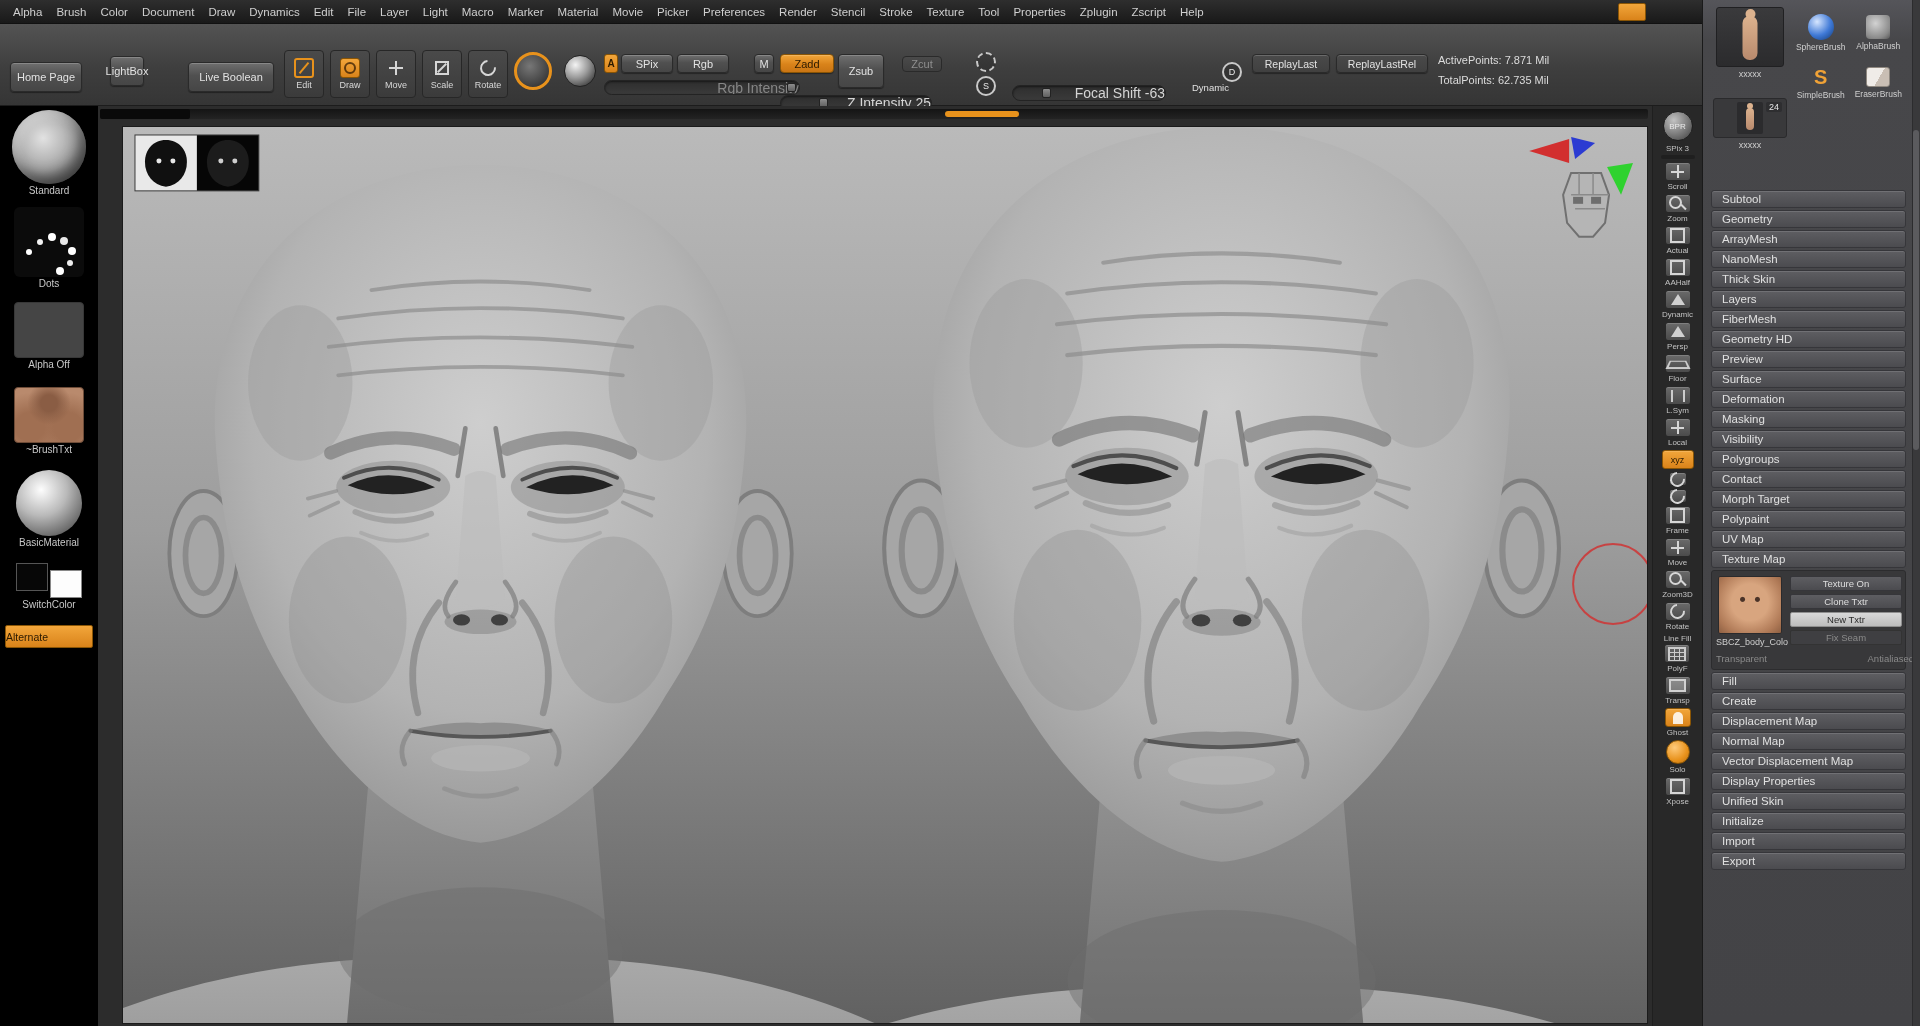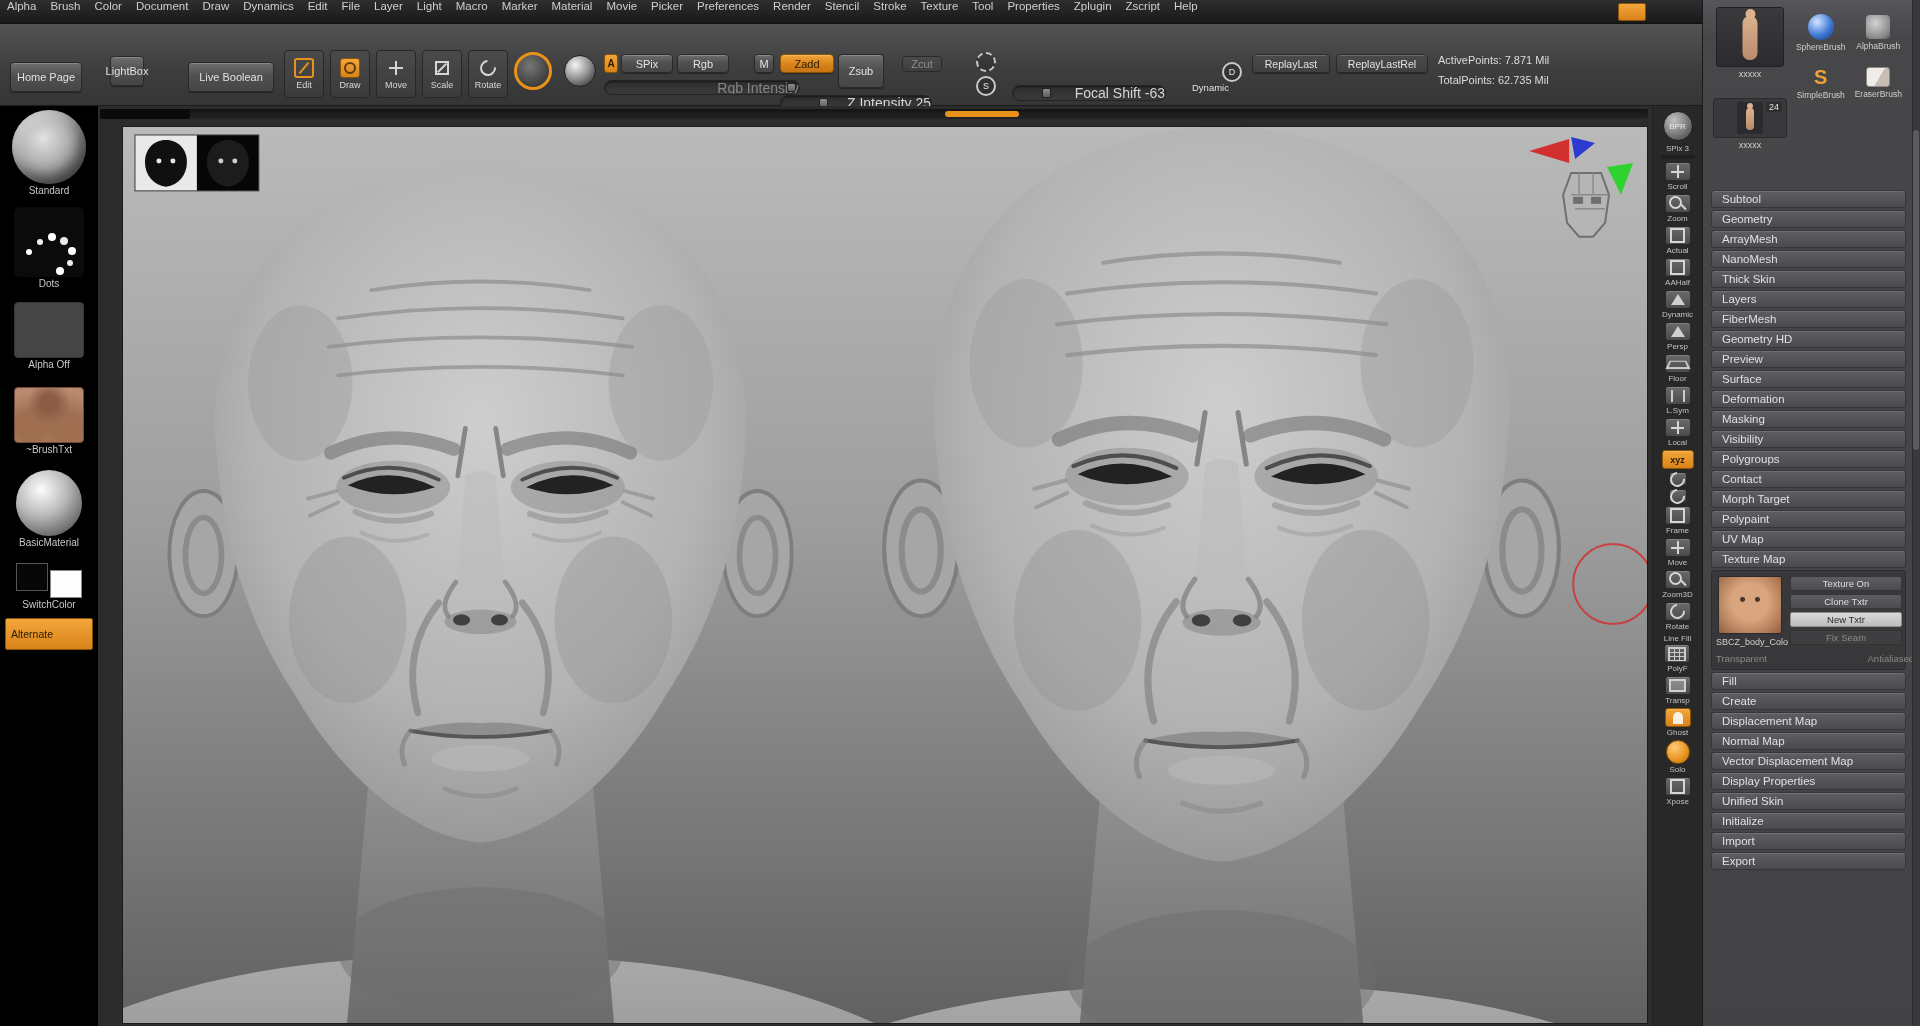--- a/index.html
+++ b/index.html
@@ -1,22 +1,22 @@
 <!DOCTYPE html>
 <html><head>
 <meta charset="utf-8">
 <style>
   *{box-sizing:border-box;margin:0;padding:0}
   html,body{width:1920px;height:1026px;overflow:hidden;background:#2c2c2c;
     font-family:"Liberation Sans",sans-serif;-webkit-font-smoothing:antialiased;user-select:none}
 
   
   .menubar{position:absolute;left:0;top:0;width:1702px;height:24px;
-    background:linear-gradient(#2e2e2e,#191919);display:flex;align-items:flex-start;
-    border-bottom:1px solid #111}
+    background:linear-gradient(#2e2e2e,#191919);display:flex;align-items:center;
+    padding-left:6px;border-bottom:1px solid #111}
   .menu-item{padding:0 7px;font-size:11.5px;color:#cfcfcf;white-space:nowrap}
   .menubar-accent{position:absolute;left:1618px;top:3px;width:28px;height:18px;
     background:linear-gradient(#f2a63b,#d9831a);border-radius:2px;border:1px solid #8a5505}
 
   
   .toolbar{position:absolute;left:0;top:24px;width:1702px;height:82px;
     background:linear-gradient(#535353,#3e3e3e 55%,#353535);border-bottom:1px solid #1c1c1c}
   .toolbar>*{position:absolute}
   .zbtn{background:linear-gradient(#6f6f6f,#505050 45%,#464646);border:1px solid #2a2a2a;
     border-radius:4px;color:#e2e2e2;font-size:11px;display:flex;align-items:center;justify-content:center;
@@ -76,22 +76,22 @@
     background:radial-gradient(circle at 38% 30%,#fdfdfd,#b9b9b9 42%,#474747 92%)}
   .thumb-gradient{width:84px;height:86px;margin-top:12px;position:relative}
   .sv-square{position:absolute;left:0;top:0;width:84px;height:72px;
     background:linear-gradient(to top,#000,rgba(0,0,0,0)),linear-gradient(to right,#fff,#ff2400)}
   .hue-bar{position:absolute;left:0;bottom:0;width:84px;height:12px;
     background:linear-gradient(to right,#f00,#ff0,#0f0,#0ff,#00f,#f0f,#f00)}
   .cur-swatch{position:absolute;left:-1px;top:-1px;width:10px;height:10px;background:#e02020;border:1px solid #600}
   .thumb-switch{display:flex;margin-top:14px;align-items:flex-start}
   .sw-black{width:32px;height:28px;background:#070707;border:1px solid #555}
   .sw-white{width:32px;height:28px;background:#fdfdfd;border:1px solid #888;margin-top:7px;margin-left:2px}
-  .alt-btn{margin-top:7px;width:88px;height:32px;background:linear-gradient(#f2a63b,#d9831a);
-    border:1px solid #8a5505;border-radius:2px;color:#2b1a00;font-size:10.5px;display:flex;align-items:center;padding-left:5px}
+  .alt-btn{margin-top:14px;width:88px;height:23px;background:linear-gradient(#f2a63b,#d9831a);
+    border:1px solid #8a5505;border-radius:2px;color:#2b1a00;font-size:10.5px;display:flex;align-items:center;}
 
   
   .canvas-area{position:absolute;left:98px;top:106px;width:1554px;height:920px;background:#2c2c2c}
   .scrubber{position:absolute;left:2px;top:3px;width:1548px;height:10px;
     background:linear-gradient(#141414,#232323);border-radius:2px}
   .scrub-seg-dark{position:absolute;left:0;top:0;bottom:0;width:90px;background:#0a0a0a;border-radius:2px}
   .scrub-orange{position:absolute;left:845px;top:2px;width:74px;height:6px;background:#e8921c;border-radius:3px}
   .document{position:absolute;left:24px;top:20px;width:1526px;height:898px;border:1px solid #1b1b1b}
   .document svg{display:block;width:100%;height:100%}
 
@@ -112,21 +112,21 @@
     background:linear-gradient(#d6d6d6,#d6d6d6) 50% 0/2px 100% no-repeat,linear-gradient(#d6d6d6,#d6d6d6) 0 50%/100% 2px no-repeat}
   .ic-sq::after{width:11px;height:11px;border:2px solid #d6d6d6}
   .ic-tri::after{width:0;height:0;border-left:7px solid transparent;border-right:7px solid transparent;border-bottom:11px solid #d0d0d0}
   .ic-plane::after{width:16px;height:8px;border:2px solid #cccccc;transform:perspective(22px) rotateX(48deg)}
   .ic-sym::after{width:10px;height:12px;border-left:2px solid #ccc;border-right:2px solid #ccc}
   .ic-rot::after{width:11px;height:11px;border:2px solid #d6d6d6;border-radius:50%;border-top-color:transparent;transform:rotate(40deg)}
   .ic-grid::after{width:16px;height:12px;border:1px solid #ccc;
     background:linear-gradient(#ccc 1px,transparent 1px) 0 0/100% 4px,linear-gradient(90deg,#ccc 1px,transparent 1px) 0 0/5px 100%}
   .ic-transp::after{width:13px;height:9px;border:2px solid #d0d0d0;background:rgba(255,255,255,.25)}
   .ic-xyz{width:32px;background:linear-gradient(#f2a63b,#d9831a);border-color:#8a5505;
-    color:#2b1a00;font-size:9px;font-weight:bold;display:flex;align-items:center;justify-content:center}
+    color:#2b1a00;font-size:9px;font-weight:normal;display:flex;align-items:center;justify-content:center}
   .ic-xyz::after{display:none}
   .ic-ghost{background:linear-gradient(#f2a63b,#d9831a);border-color:#8a5505}
   .ic-ghost::after{width:10px;height:12px;background:#fff;border-radius:5px 5px 0 0;opacity:.85}
   .ic-solo{width:24px;height:24px;border-radius:50%;border:1px solid #8a5505;
     background:radial-gradient(circle at 35% 30%,#ffca7a,#e8921c 60%,#b96f0e)}
   .ic-mini{width:18px;height:14px}
 
   
   .rpanel{position:absolute;left:1702px;top:0;width:218px;height:1026px;
     background:linear-gradient(#55555a,#47474a 40px,#434346);border-left:1px solid #1a1a1a;

